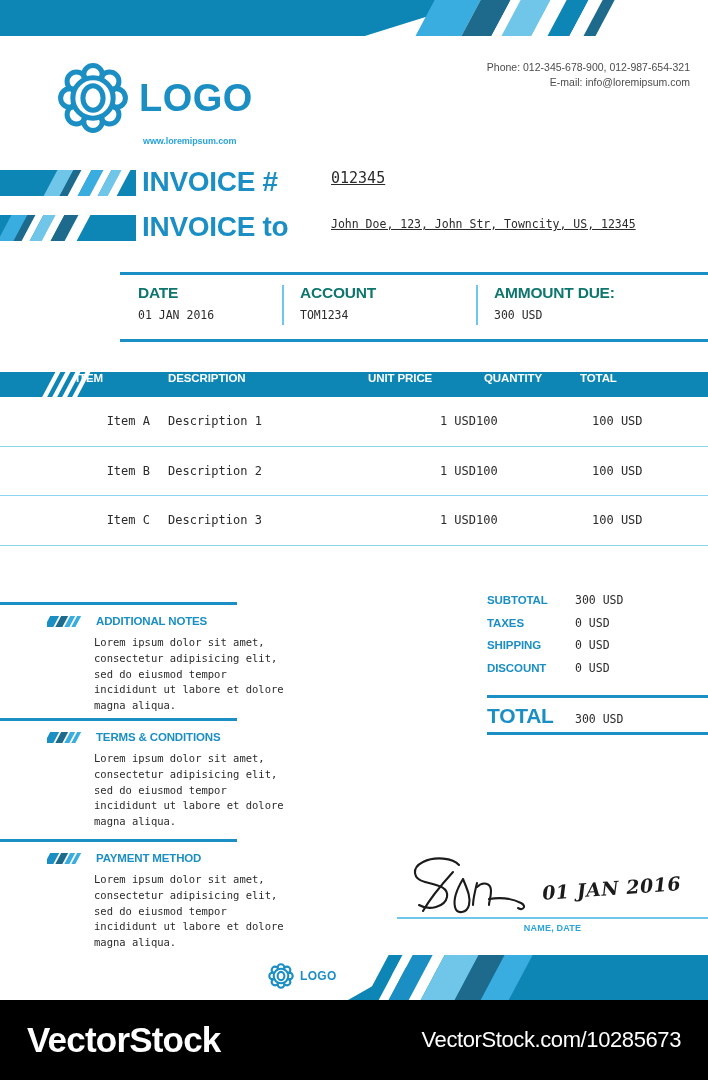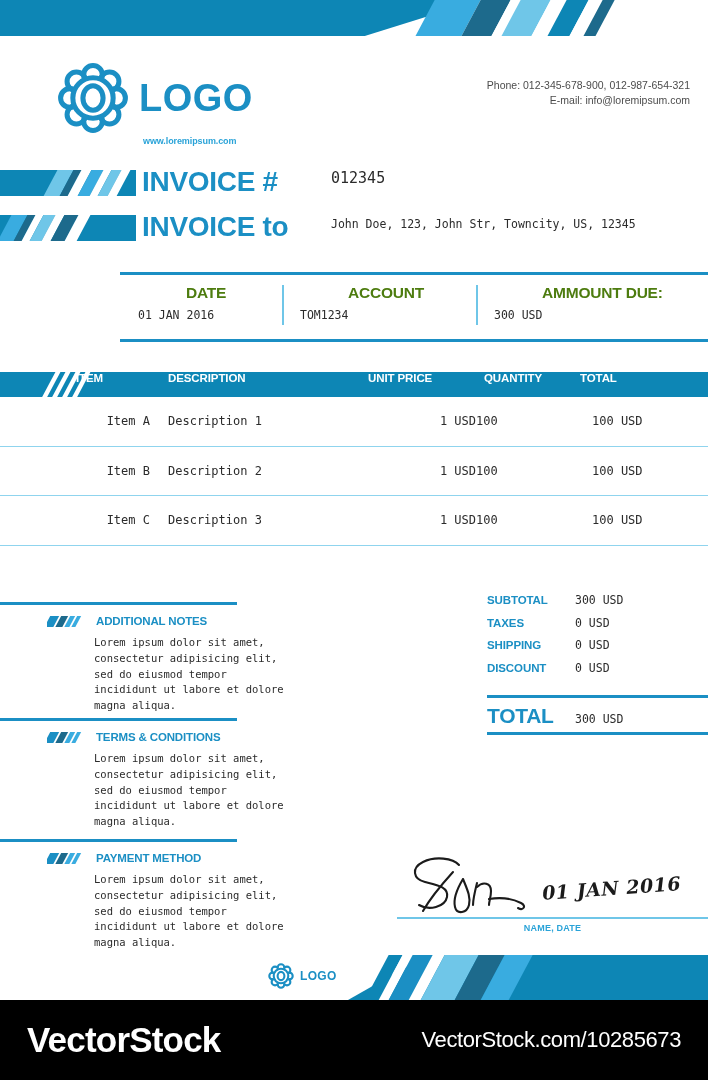--- a/index.html
+++ b/index.html
@@ -24,21 +24,21 @@
   .addr-banner {
     position:absolute; left:377px; top:44px; width:331px; height:22px;
     background:#39ace0;
     clip-path: polygon(5% 0, 100% 0, 100% 100%, 0 100%);
     display:flex; align-items:center; justify-content:center;
   }
   .addr-banner span {
     color:#fff; font-size:11.5px; font-weight:bold; letter-spacing:-0.1px;
   }
   .contact-lines {
-    position:absolute; right:18px; top:78px; text-align:right;
+    position:absolute; right:18px; top:60px; text-align:right;
     font-size:10.5px; color:#4c4c4c; line-height:1.45;
   }
 
   
   .logo-wrap { position:absolute; left:57px; top:62px; display:flex; align-items:center; }
   .logo-mark { width:72px; height:72px; }
   .logo-text {
     font-size:38px; font-weight:bold; color:#1b8fc4; letter-spacing:0.5px;
     margin-left:10px; line-height:1;
   }
@@ -53,37 +53,38 @@
   .inv-row .bar i { position:absolute; top:-6px; height:40px; transform:skewX(-28deg); display:block; }
   .inv-label {
     position:absolute; left:142px; top:-8px;
     font-size:28px; font-weight:bold; color:#1b8fc4; letter-spacing:-0.3px;
     white-space:nowrap; line-height:1.45;
   }
   .inv-value {
     position:absolute; top:-1px;
     font-family:"DejaVu Sans Mono", monospace; font-size:15px; color:#2b2b2b;
     white-space:nowrap;
+    text-decoration:underline;
   }
   .inv-value.small { font-size:11.5px; top:2px; }
 
   
   .meta-box { position:absolute; left:120px; top:272px; width:588px; height:70px; }
   .meta-box .rule { position:absolute; left:0; width:588px; height:3px; background:#1b8fc4; }
   .meta-box .rule.top { top:0; }
   .meta-box .rule.bot { bottom:0; }
   .meta-cols { position:absolute; left:0; top:12px; width:588px; display:flex; }
   .meta-col { position:relative; padding-left:18px; }
   .meta-col.c1 { width:162px; }
   .meta-col.c2 { width:194px; }
   .meta-col.c3 { width:232px; }
   .meta-col.c2::before, .meta-col.c3::before {
     content:""; position:absolute; left:0; top:1px; width:2px; height:40px; background:#6fc6e8;
   }
-  .meta-h { font-size:15.5px; font-weight:bold; color:#4d7c0f; letter-spacing:-0.2px;margin-left:48px; }
+  .meta-h { font-size:15.5px; font-weight:bold; color:#0f766e; letter-spacing:-0.2px; }
   .meta-v {
     font-family:"DejaVu Sans Mono", monospace; font-size:11.5px; color:#2b2b2b;
     margin-top:6px;
   }
 
   
   .tbl-head {
     position:absolute; left:0; top:372px; width:708px; height:25px;
     background:#0d86b5; overflow:hidden;
   }

